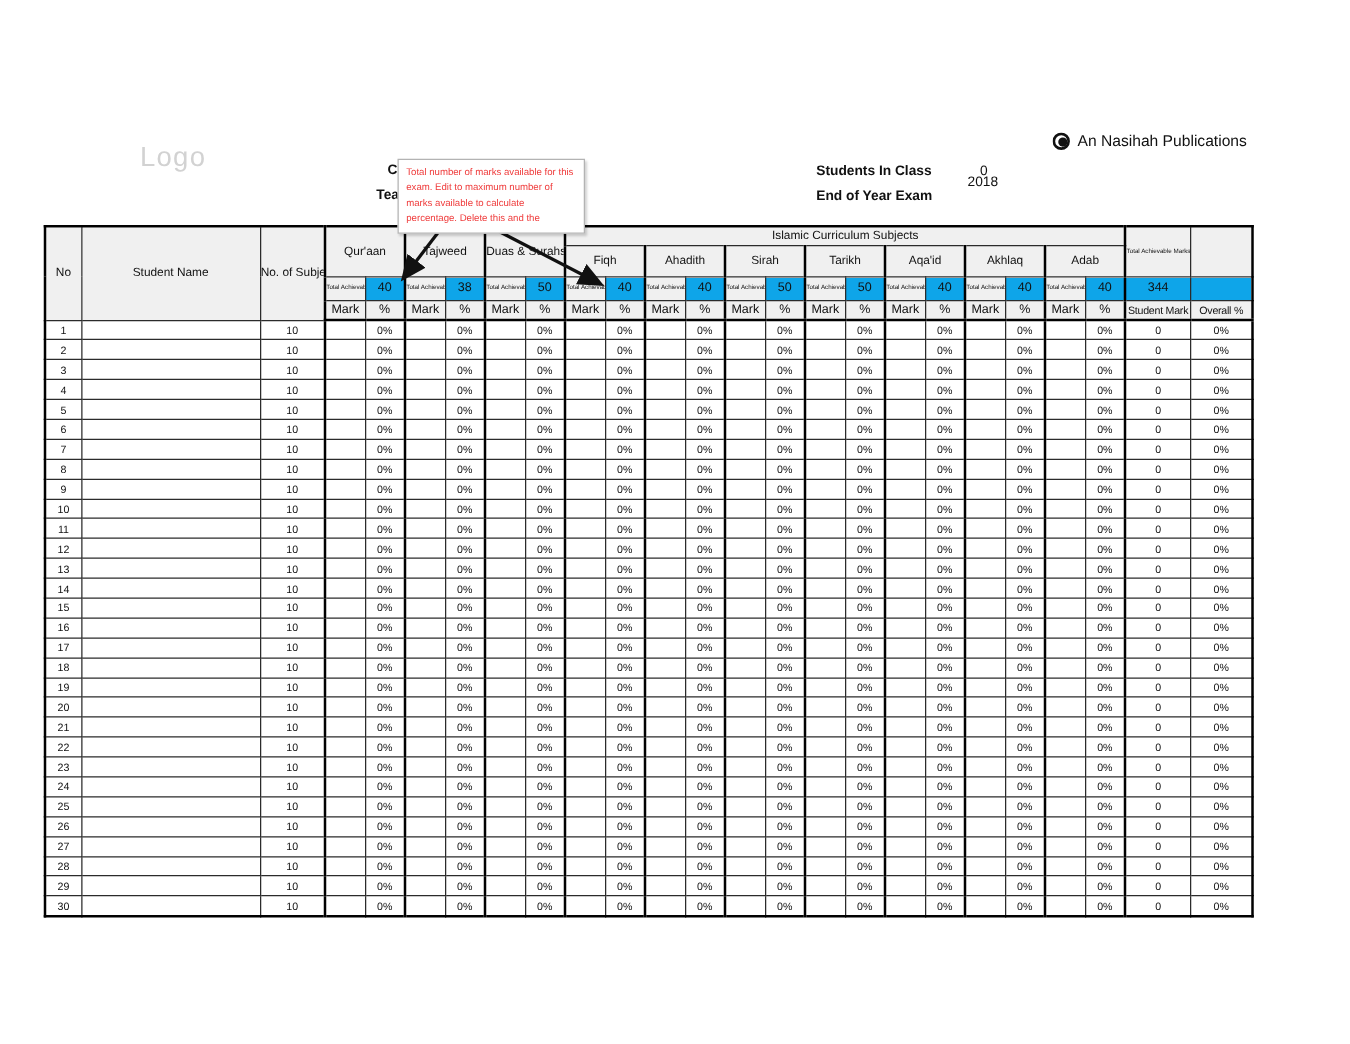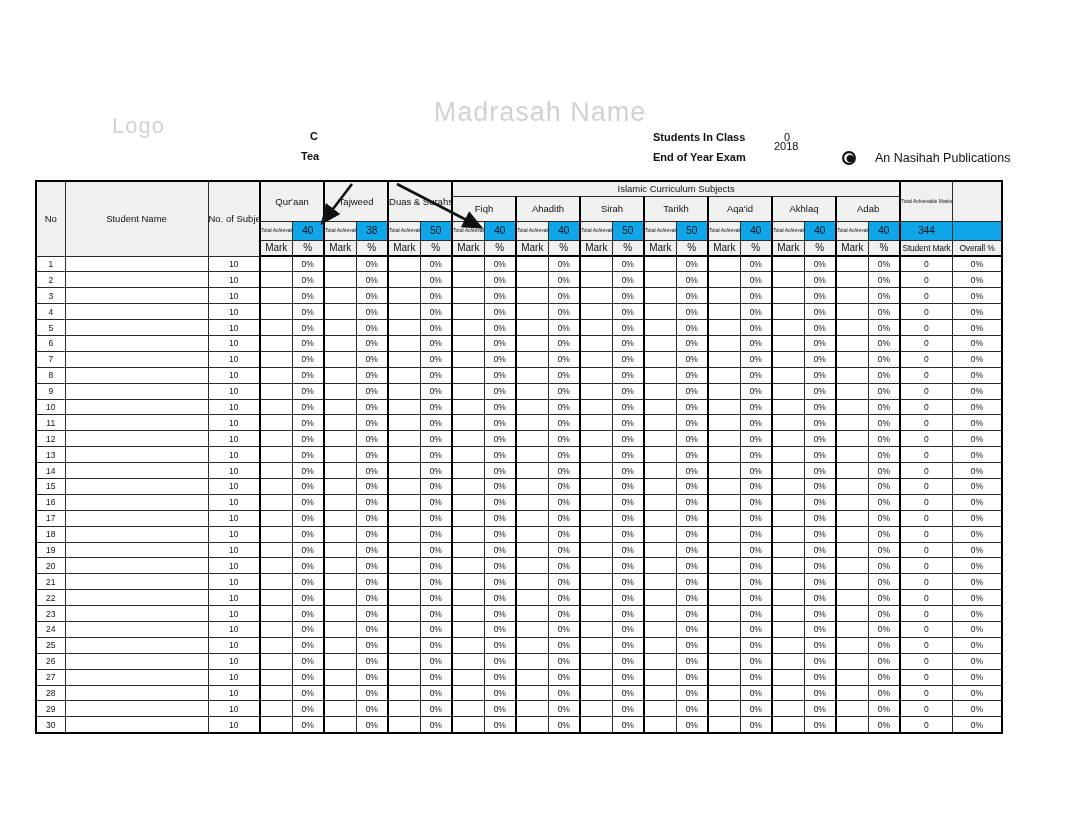--- a/index.html
+++ b/index.html
@@ -9,21 +9,21 @@
     --border:#2b2b2b;
   }
   *{box-sizing:border-box;margin:0;padding:0;}
   html,body{background:#fff;}
   body{font-family:"Liberation Sans",sans-serif;}
   .page{position:relative;width:1080px;height:835px;background:#fff;overflow:hidden;}
 
   
   .logo-ph{position:absolute;left:112px;top:113px;font-size:22px;color:var(--muted);letter-spacing:1px;}
   .title{position:absolute;left:0;top:97px;width:1080px;text-align:center;font-size:27px;color:var(--muted);letter-spacing:1px;}
-  .publisher{position:absolute;left:842px;top:106px;display:flex;align-items:center;gap:19px;margin-top:45px;}
+  .publisher{position:absolute;left:842px;top:106px;display:flex;align-items:center;gap:6px;}
   .publisher .pub-name{font-size:12.5px;color:#111;}
   .frag{position:absolute;font-size:11px;font-weight:bold;color:#111;}
   .frag-class{left:310px;top:130px;}
   .frag-teacher{left:301px;top:150px;}
   .meta-label{position:absolute;font-size:11px;font-weight:bold;color:#111;}
   .meta-value{position:absolute;font-size:11px;color:#111;}
   .sic-label{left:653px;top:131px;}
   .sic-value{left:784px;top:131px;}
   .exam-label{left:653px;top:151px;}
   .exam-value{left:774px;top:140px;}
@@ -52,21 +52,20 @@
   .mark-hdr{font-size:10px;}
   .overall-hdr{font-size:8.5px;letter-spacing:-0.2px;}
   table.marks tbody td{font-size:8.5px;}
 </style>
 </head>
 <body>
 
 <div class="page">
 
   <div class="logo-ph">Logo</div>
-  <div class="title">Madrasah Name</div>
 
   <div class="publisher">
     <span style="display:inline-flex;">
       <svg width="14" height="14" viewBox="0 0 14 14">
         <circle cx="7" cy="7" r="5.9" fill="none" stroke="#111" stroke-width="2.1"></circle>
         <circle cx="8.3" cy="7.6" r="3.7" fill="#111"></circle>
       </svg>
     </span>
     <span class="pub-name">An Nasihah Publications</span>
   </div>
@@ -82,20 +81,23 @@
   <svg class="arrows" width="1080" height="835">
     <defs>
       <marker id="ah" markerWidth="9" markerHeight="8" refX="6.5" refY="3.5" orient="auto">
         <path d="M0,0 L8,3.5 L0,7 z" fill="#111"></path>
       </marker>
     </defs>
     <line x1="352" y1="184" x2="323" y2="222" stroke="#111" stroke-width="2.6" marker-end="url(#ah)"></line>
     <line x1="397" y1="184" x2="480" y2="227" stroke="#111" stroke-width="2.6" marker-end="url(#ah)"></line>
   </svg>
 
+  <div class="callout">
+    <span>Total number of marks available for this exam. Edit to maximum number of marks available to calculate percentage. Delete this and the</span>
+  </div>
 
   <table class="marks">
       <colgroup>
         <col style="width: 29px;">
         <col style="width: 143px;">
         <col style="width: 52px;">
         <col style="width: 32px;">
         <col style="width: 32px;">
         <col style="width: 32px;">
         <col style="width: 32px;">

